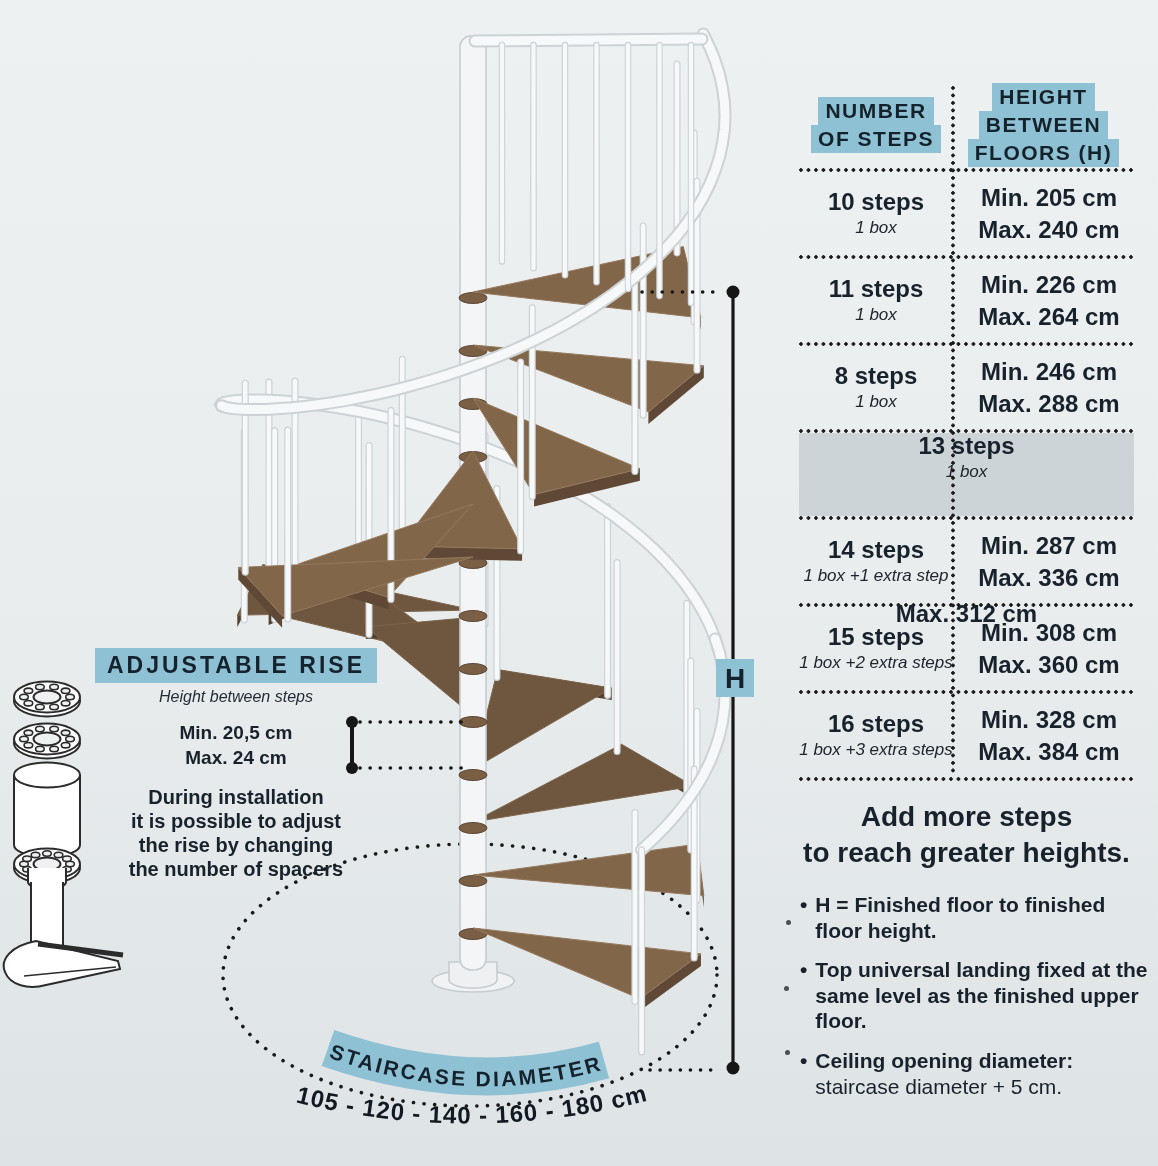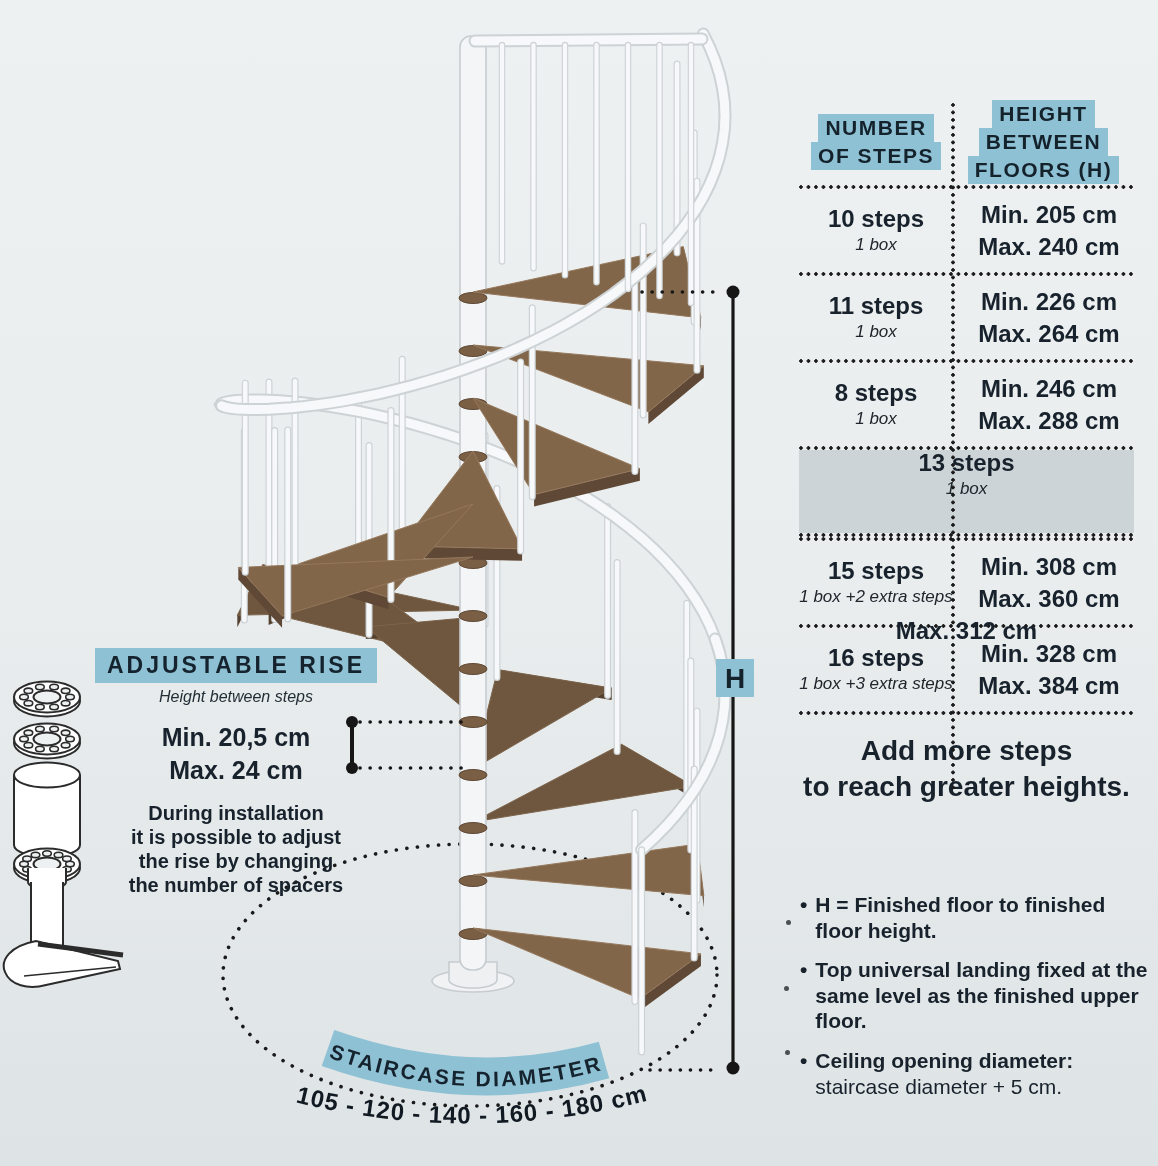--- a/index.html
+++ b/index.html
@@ -6,32 +6,32 @@
   .page{position:relative;width:1158px;height:1166px;overflow:hidden;
         background:linear-gradient(180deg,#eef1f2 0%,#e9edee 50%,#dee3e5 100%);
         font-family:"Liberation Sans",sans-serif;color:#18222c;}
   svg{position:absolute;left:0;top:0;}
 
   
   .rise-block{position:absolute;left:95px;top:648px;width:282px;text-align:center;}
   .rise-title{display:inline-block;background:#8fc1d5;color:#15232e;font-weight:bold;
               font-size:23px;letter-spacing:3px;padding:4px 12px;}
   .rise-sub{font-style:italic;font-size:16px;margin-top:5px;color:#232d36;}
-  .rise-minmax{font-weight:bold;font-size:25px;line-height:1.3;margin-top:15px;}
+  .rise-minmax{font-weight:bold;font-size:19px;line-height:1.3;margin-top:15px;}
   .rise-note{font-weight:bold;font-size:20px;line-height:1.2;margin-top:15px;}
   .rise-note .u{}
 
   
   .hdot{height:4px;background-image:radial-gradient(circle at 2px 2px,#1b1b1b 1.55px,rgba(0,0,0,0) 1.95px);
         background-size:7.5px 4px;background-repeat:repeat-x;}
   .vdot{position:absolute;width:4px;background-image:radial-gradient(circle at 2px 2px,#1b1b1b 1.55px,rgba(0,0,0,0) 1.95px);
         background-size:4px 7.5px;background-repeat:repeat-y;}
 
   
-  .spec-table{position:absolute;left:799px;top:99px;width:335px;}
+  .spec-table{position:absolute;left:799px;top:82px;width:335px;}
   .thead{display:flex;height:86px;align-items:center;}
   .th{display:flex;flex-direction:column;align-items:center;justify-content:center;}
   .th-steps{flex:0 0 154px;}
   .th-height{flex:1;}
   .th span{background:#8fc1d5;color:#14222c;font-weight:bold;font-size:21px;
            letter-spacing:1.5px;line-height:1.32;padding:0 7px;}
   .trow{display:flex;height:83px;align-items:center;gap:11px;}
   .trow.hl{background:#cdd4d8;flex-direction:column;}
   .cell-steps{flex:0 0 154px;text-align:center;}
   .steps-label{font-weight:bold;font-size:24px;line-height:1.1;}
@@ -337,20 +337,30 @@
       <div class="cell-steps">
           <div class="steps-label">13 steps</div>
         <div class="config">1 box</div>
         </div>
       <div class="cell-range">
         <div>Max. 312 cm</div>
         </div>
     </div>
     <div class="hdot"></div>
 
+    <div class="trow">
+      <div class="cell-steps">
+          <div class="steps-label">14 steps</div>
+        <div class="config">1 box +1 extra step</div>
+        </div>
+      <div class="cell-range">
+          <div>Min. 287 cm</div>
+        <div>Max. 336 cm</div>
+        </div>
+    </div>
     <div class="hdot"></div>
 
     <div class="trow">
       <div class="cell-steps">
           <div class="steps-label">15 steps</div>
         <div class="config">1 box +2 extra steps</div>
         </div>
       <div class="cell-range">
           <div>Min. 308 cm</div>
         <div>Max. 360 cm</div>

